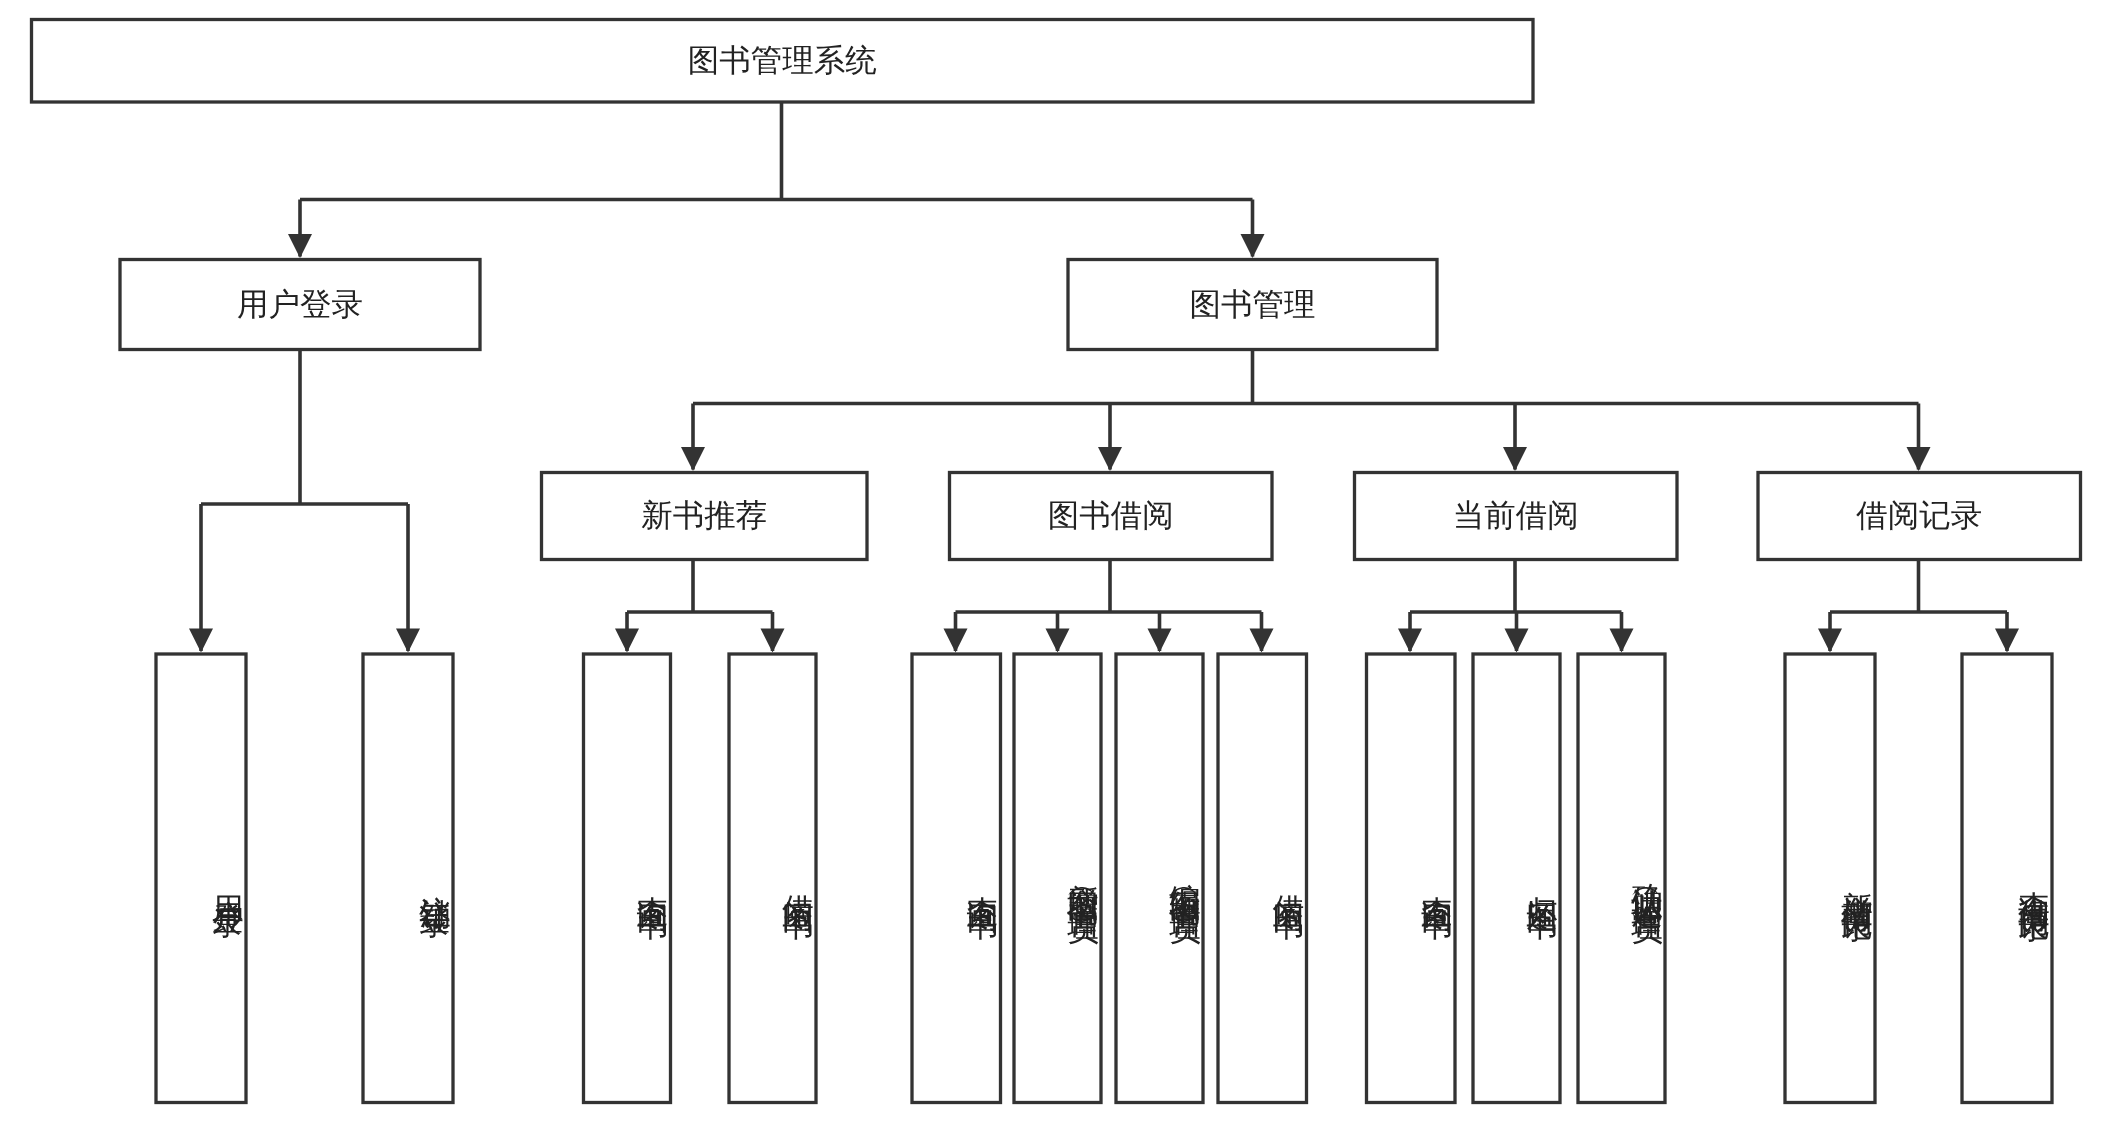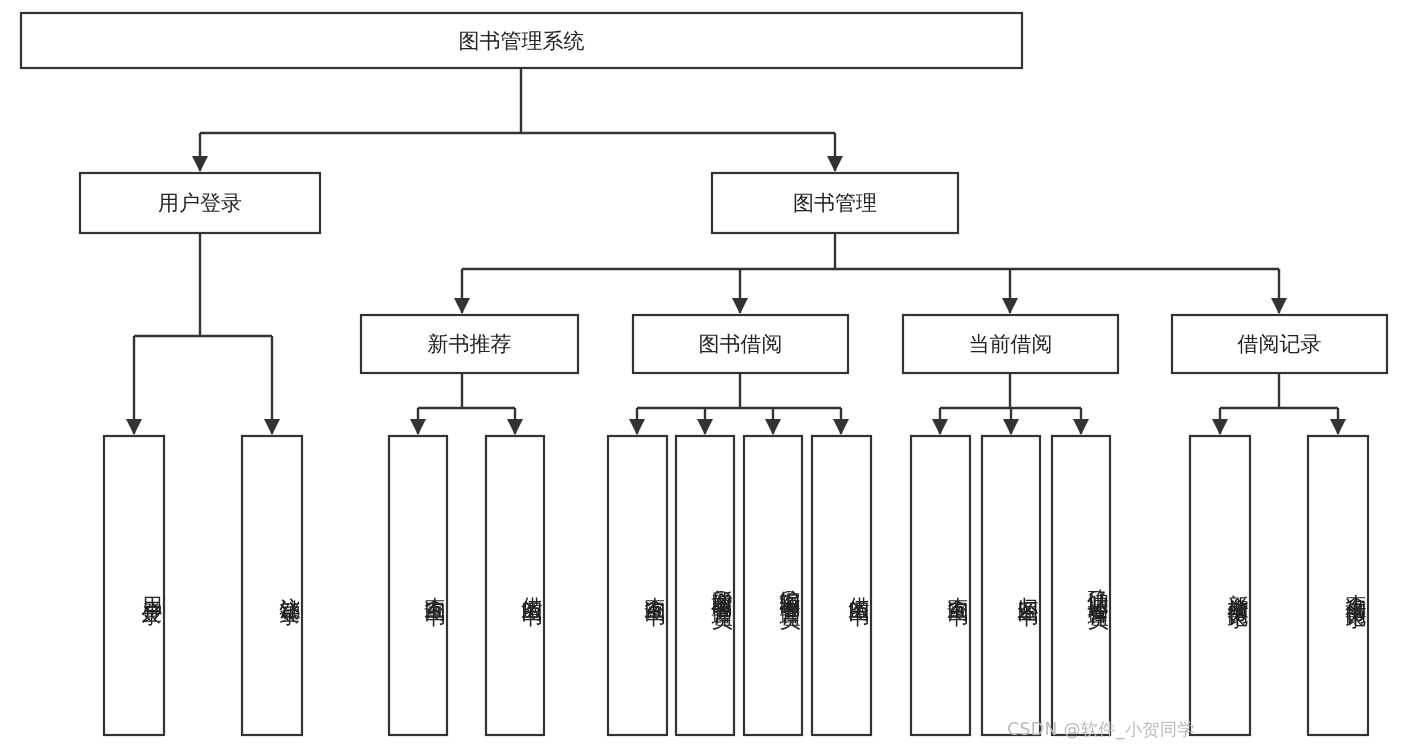--- a/index.html
+++ b/index.html
@@ -174,15 +174,14 @@
       <div class="leaf-label" style="left: 676px; width: 58px; text-align: center; top: 465.5px; height: 240px;">新增图书（管理员）</div>
       <div class="leaf-label" style="left: 744px; width: 58px; text-align: center; top: 465.5px; height: 240px;">编辑图书（管理员）</div>
       <div class="leaf-label" style="left: 812px; width: 59px; text-align: center; top: 533px; height: 105px;">借阅图书</div>
       <div class="leaf-label" style="left: 911px; width: 59px; text-align: center; top: 533px; height: 105px;">查询图书</div>
       <div class="leaf-label" style="left: 982px; width: 58px; text-align: center; top: 533px; height: 105px;">归还图书</div>
       <div class="leaf-label" style="left: 1052px; width: 58px; text-align: center; top: 465.5px; height: 240px;">确认归还（管理员）</div>
       <div class="leaf-label" style="left: 1190px; width: 60px; text-align: center; top: 506px; height: 159px;">新增借阅记录</div>
       <div class="leaf-label" style="left: 1308px; width: 60px; text-align: center; top: 506px; height: 159px;">查询借阅记录</div>
     </div>
 
-  <div class="watermark">CSDN @软件_小贺同学</div>
 
 </div>
 
 </body></html>

